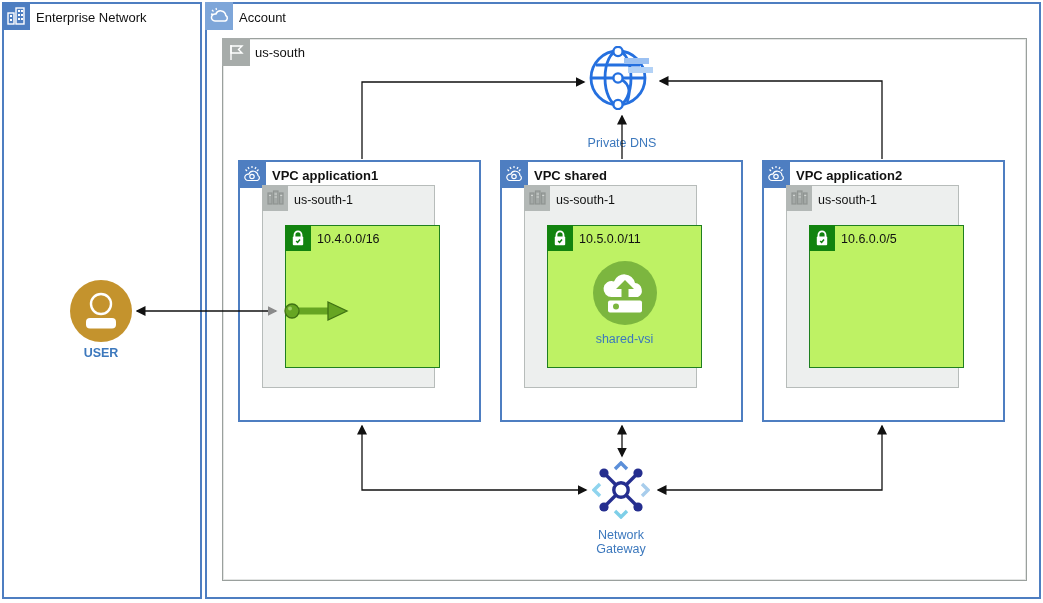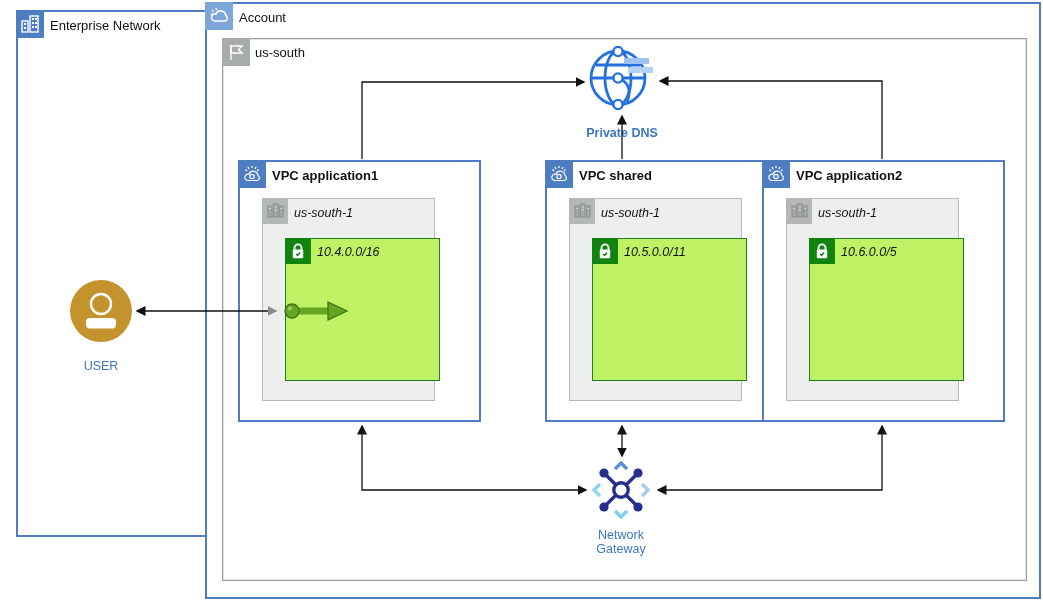--- a/index.html
+++ b/index.html
@@ -9,44 +9,44 @@
     font-family:"Liberation Sans","DejaVu Sans",sans-serif;color:#111;
   }
   .abs{position:absolute;}
   .node-box{position:absolute;border:2px solid #4e7ec1;background:#ffffff;}
   .hdr-icon{position:absolute;top:-2px;left:-2px;width:28px;height:28px;display:flex;align-items:center;justify-content:center;}
   .hdr-label{position:absolute;left:32px;top:4px;font-size:13px;white-space:nowrap;line-height:20px;}
   .bold{font-weight:bold;}
   .caption{color:#3c78bd;font-size:12.5px;text-align:center;line-height:14px;}
 
   
-  #enterprise{left:16px;top:2px;width:200px;height:527px;margin-top:8px;}
+  #enterprise{left:2px;top:2px;width:200px;height:597px;}
   #account{left:205px;top:2px;width:836px;height:597px;}
   #region{left:222px;top:38px;width:805px;height:543px;border:1px solid #9aa09d;background:#ffffff;box-shadow:inset 0 0 0 1px #e3e5e4;}
   #region .hdr-icon{top:-1px;left:-1px;}
 
   
   .vpc{position:absolute;top:160px;width:243px;height:262px;border:2px solid #4e7ec1;background:#fff;}
-  .vpc1{left:238px;} .vpc2{left:500px;margin-left:45px;} .vpc3{left:762px;}
-  .zone{position:absolute;left:22px;top:36px;width:173px;height:203px;background:#edefee;border:1px solid #b7bcba;font-style:italic;}
+  .vpc1{left:238px;} .vpc2{left:500px;} .vpc3{left:762px;}
+  .zone{position:absolute;left:22px;top:23px;width:173px;height:203px;background:#edefee;border:1px solid #b7bcba;}
   .zone .hdr-icon{width:26px;height:26px;top:-1px;left:-1px;}
   .zone .hdr-label{left:31px;top:4px;font-size:12.5px;}
   .subnet{position:absolute;left:22px;top:39px;width:155px;height:143px;background:#bef264;border:1.5px solid #1f7f1f;}
   .subnet .hdr-icon{width:26px;height:26px;top:-1.5px;left:-1.5px;}
   .subnet .hdr-label{left:31px;top:3px;font-size:12.5px;}
   .vsi{position:absolute;left:0;right:0;top:34px;text-align:center;}
   .vpc1 .vsi{transform:translateX(11px);}
   .vsi svg{display:block;margin:0 auto;}
   .vsi .caption{margin-top:6px;}
 
   
   #user-node{left:70px;top:280px;width:62px;text-align:center;}
-  #user-node .caption{margin-top:13px;}
+  #user-node .caption{font-weight:bold;}
   #dns-node{left:586px;top:46px;width:72px;text-align:center;}
-  #dns-label{left:552px;top:126px;width:140px;font-weight:bold;}
+  #dns-label{left:552px;top:136px;width:140px;}
   #tg-node{left:592px;top:461px;width:58px;}
   #tg-label{left:561px;top:528px;width:120px;}
 
   #wires{position:absolute;left:0;top:0;width:1043px;height:603px;pointer-events:none;z-index:40;}
 </style>
 </head>
 <body>
 
 <div id="canvas">
 
@@ -179,20 +179,30 @@
       <div class="subnet">
         <div class="hdr-icon" style="background:#12830f">
           <svg width="20" height="20" viewBox="0 0 20 20">
             <path d="M6.5,9 V6.8 a3.5,3.5 0 0 1 7,0 V9" fill="none" stroke="#fff" stroke-width="1.8"></path>
             <rect x="4.8" y="8.6" width="10.4" height="8.6" rx="1" fill="#fff"></rect>
             <circle cx="10" cy="13" r="3.4" fill="#fff"></circle>
             <path d="M8.2,13 l1.4,1.4 l2.4,-2.8" fill="none" stroke="#12830f" stroke-width="1.6"></path>
           </svg>
         </div>
         <div class="hdr-label">10.5.0.0/11</div>
+        <div class="vsi">
+          <svg width="66" height="66" viewBox="0 0 66 66">
+            <circle cx="33" cy="33" r="32" fill="#7cb63f"></circle>
+            <path d="M20,37 a8,8 0 1 1 2,-15.6 a11,11 0 0 1 21,1.6 a7.5,7.5 0 0 1 3,14 z" fill="#fff"></path>
+            <polygon points="33,20 42,29 36.5,29 36.5,37 29.5,37 29.5,29 24,29" fill="#7cb63f"></polygon>
+            <rect x="16" y="40.5" width="34" height="12" rx="2" fill="#fff"></rect>
+            <circle cx="24" cy="46.5" r="3" fill="#7cb63f"></circle>
+          </svg>
+          <div class="caption">shared-vsi</div>
+        </div>
       </div>
     </div>
   </div>
 
   <div class="vpc vpc3">
     <div class="hdr-icon" style="background:#4e7ec1">
       <svg width="22" height="22" viewBox="0 0 22 22">
         <g stroke="#fff" stroke-width="1.2" fill="none">
           <line x1="7" y1="4" x2="8" y2="6"></line>
             <line x1="11" y1="3" x2="11" y2="5"></line>

